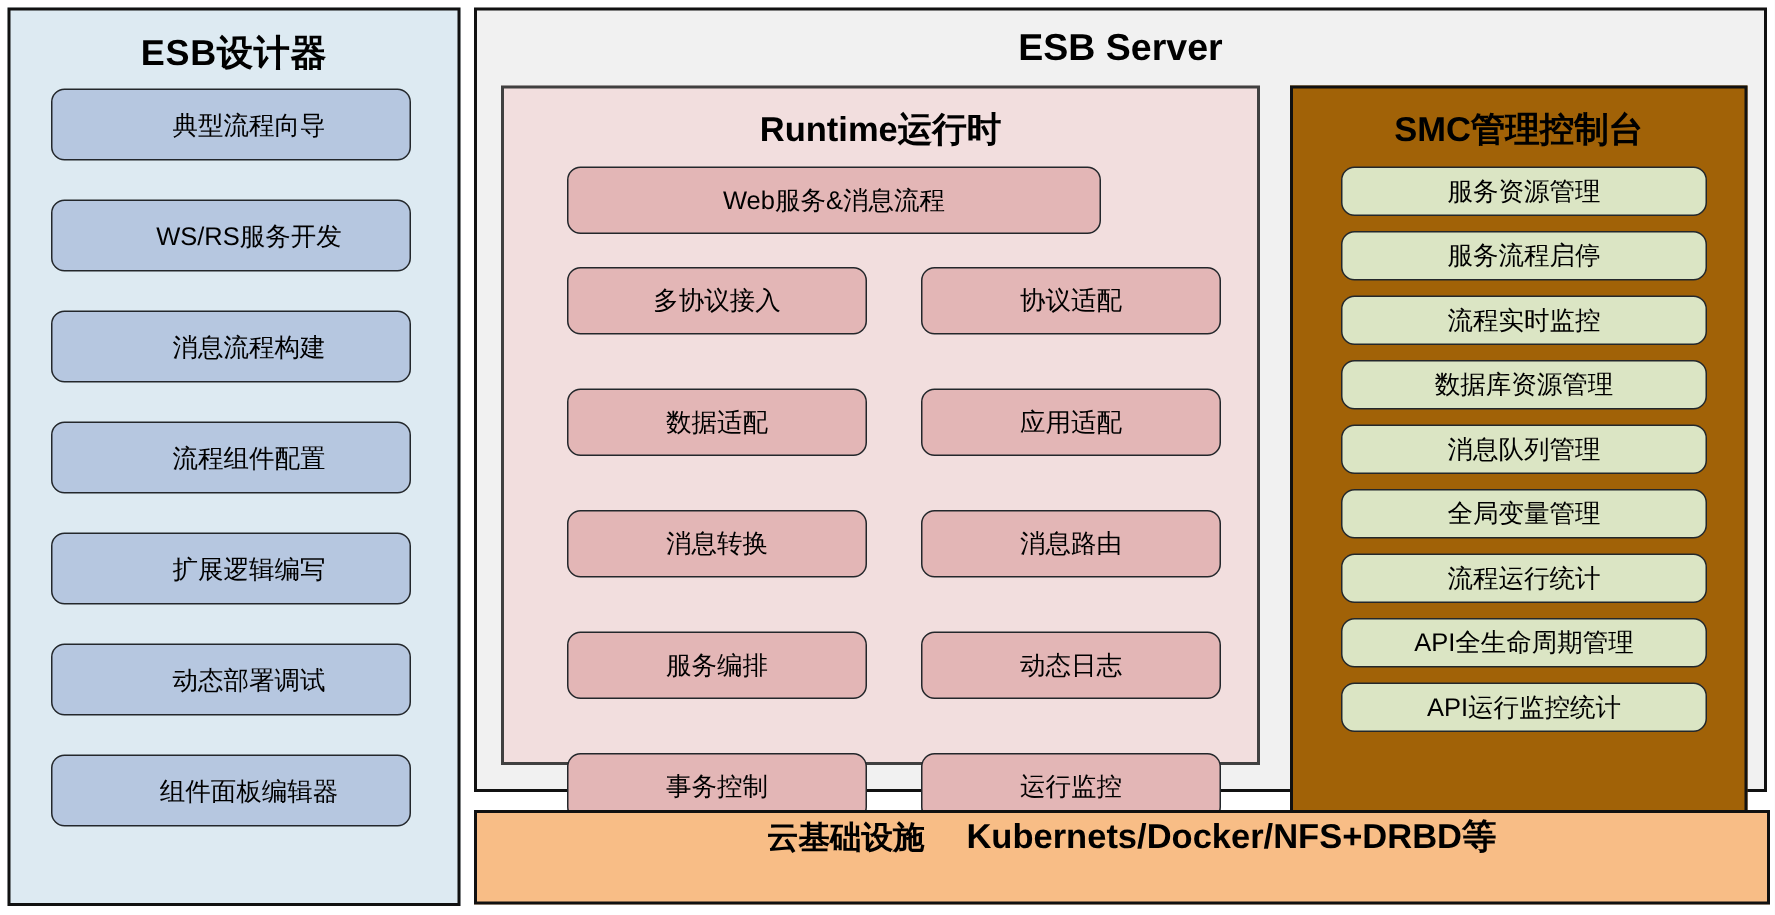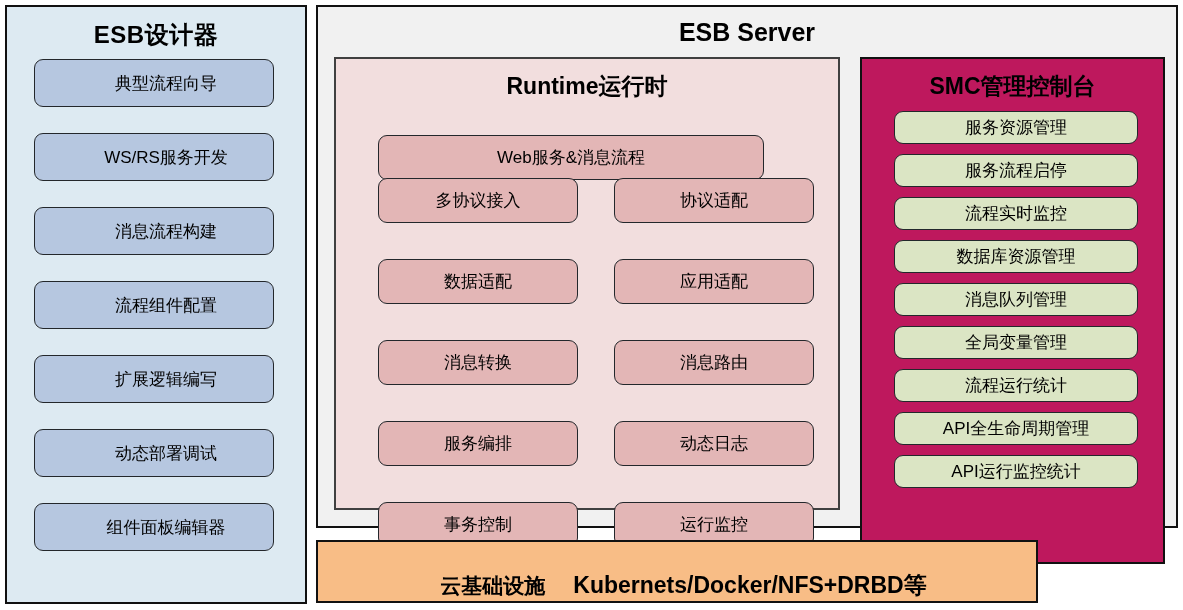--- a/index.html
+++ b/index.html
@@ -105,22 +105,21 @@
     top: 12px;
     width: 100%;
     text-align: center;
     font-size: 23px;
     font-weight: bold;
   }
   #runtime-wide-row {
     position: absolute;
     left: 42px;
     top: 52px;
-    width: 386px;
-    margin-top: 24px;
+    width: 356px;
   }
   .runtime-box {
     box-sizing: border-box;
     height: 45px;
     background: #e3b6b6;
     border: 1.6px solid #23272b;
     border-radius: 9px;
     display: flex;
     align-items: center;
     justify-content: center;
@@ -140,21 +139,21 @@
   }
 
   
   #smc-panel {
     position: absolute;
     left: 542px;
     top: 50px;
     width: 305px;
     height: 507px;
     box-sizing: border-box;
-    background: #be185d;
+    background: #a16207;
     border: 2px solid #111111;
   }
   #smc-title {
     position: absolute;
     left: 0;
     top: 12px;
     width: 100%;
     text-align: center;
     font-size: 23px;
     font-weight: bold;
@@ -178,27 +177,27 @@
     font-size: 17px;
     color: #000;
   }
   .smc-item:last-child { margin-bottom: 0; }
 
   
   #infra-bar {
     position: absolute;
     left: 316px;
     top: 540px;
-    width: 722px;
+    width: 864px;
     height: 63px;
     box-sizing: border-box;
     background: #f8bd86;
     border: 2px solid #111111;
     display: flex;
-    align-items: flex-end;
+    align-items: flex-start;
     justify-content: center;
     padding-left: 13px;
   }
   #infra-inner {
     display: flex;
     align-items: center;
     gap: 28px;
   }
   #infra-label {
     font-size: 21px;

